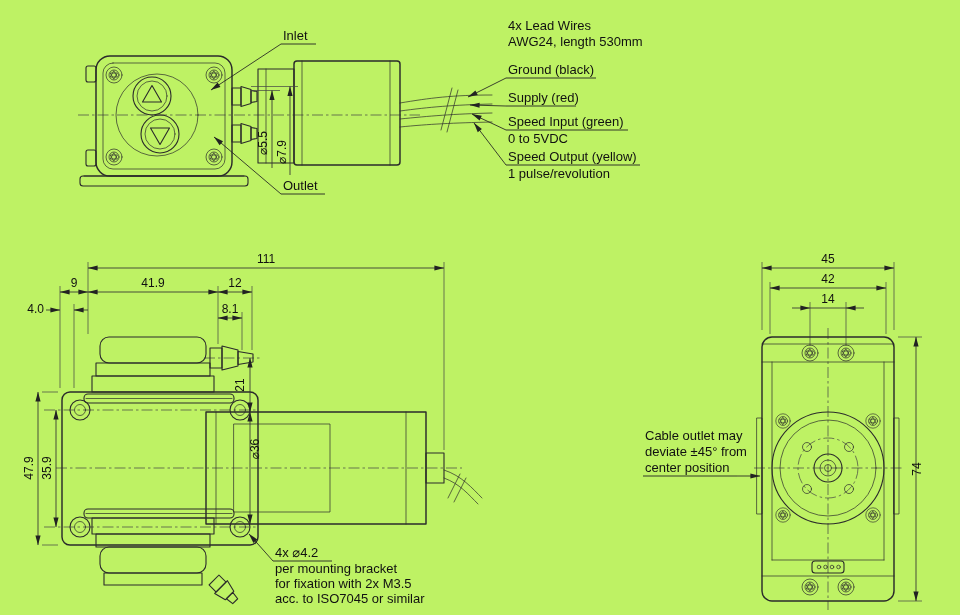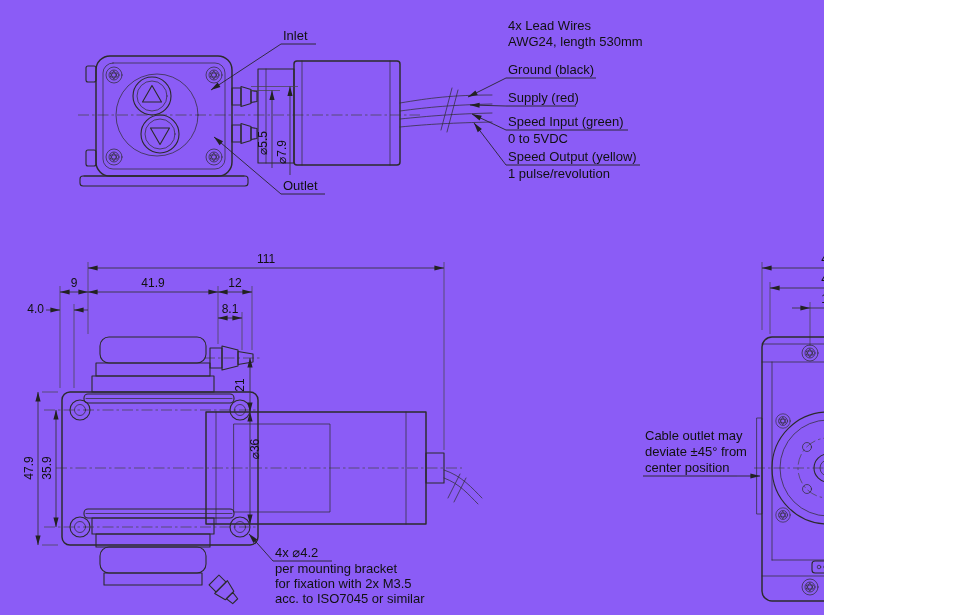--- a/index.html
+++ b/index.html
@@ -1,16 +1,16 @@
 <!DOCTYPE html>
 <html><head>
 <meta charset="utf-8">
 <style>
   html,body{margin:0;padding:0;background:#ffffff;}
-  .canvas{width:824px;height:615px;position:relative;background:#8b5cf6;overflow:hidden;
+  .canvas{width:960px;height:615px;position:relative;background:#bef264;overflow:hidden;
           font-family:"Liberation Sans",sans-serif;}
   svg{display:block;}
   
   .s  {fill:none;stroke:#2b2b2b;stroke-width:1.1;stroke-linejoin:round;stroke-linecap:round;}
   .s2 {stroke-width:1.45;}
   .thin{stroke-width:0.7;}
   
   .dim{fill:none;stroke:#333;stroke-width:0.85;}
   .ext{fill:none;stroke:#444;stroke-width:0.7;}
   

